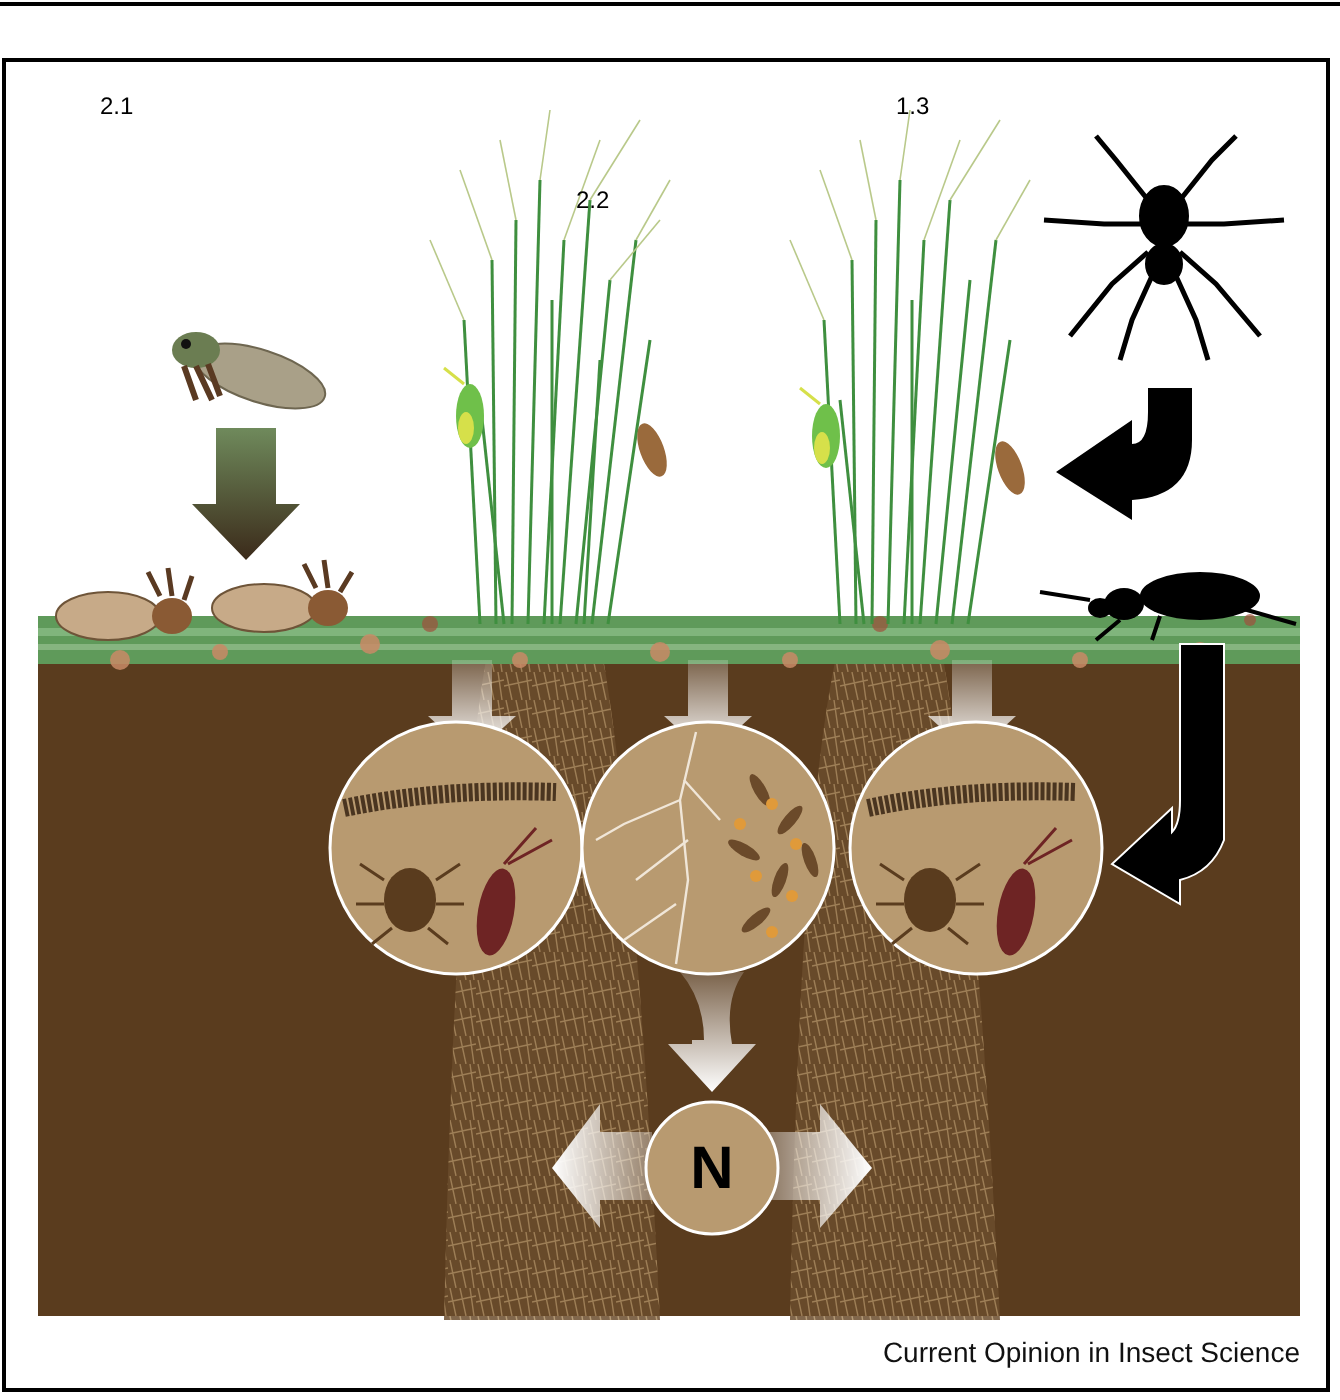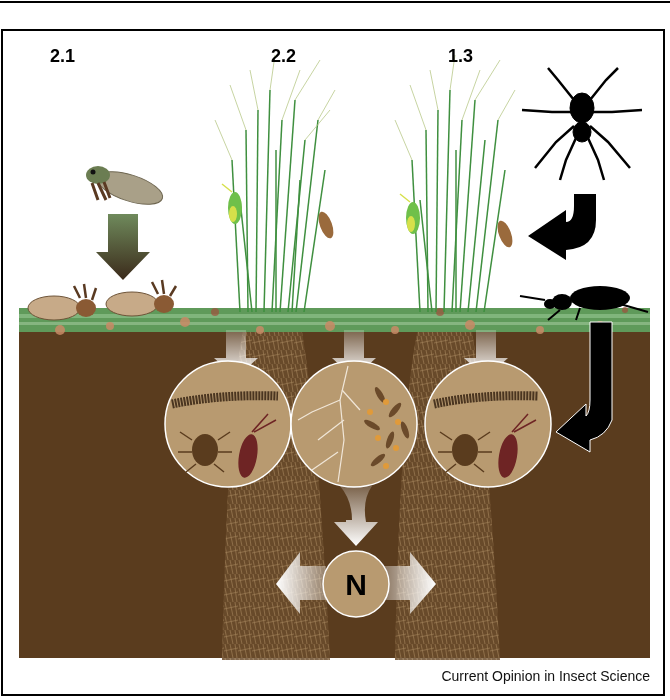--- a/index.html
+++ b/index.html
@@ -1,19 +1,19 @@
 <!DOCTYPE html>
 <html><head>
 <meta charset="utf-8">
 <style>
   html, body { margin: 0; padding: 0; background: #ffffff; }
   body { width: 670px; height: 700px; position: relative; overflow: hidden; font-family: "Liberation Sans", sans-serif; }
   .top-rule { position: absolute; left: 0; top: 1px; width: 670px; height: 2px; background: #000; }
   .frame { position: absolute; left: 1px; top: 29px; width: 664px; height: 667px; border: 2px solid #000; box-sizing: border-box; background: #fff; }
-  .panel-label { position: absolute; top: 46px; font-weight: bold; font-size: 18px; color: #000; text-align: right; }
+  .panel-label { position: absolute; top: 46px; font-weight: normal; font-size: 12px; color: #000; text-align: right; }
   .caption { position: absolute; right: 20px; top: 668px; font-size: 14px; color: #111; }
   svg.scene { position: absolute; left: 0; top: 0; }
 </style>
 </head>
 <body>
 
 <div class="top-rule"></div>
 <div class="frame"></div>
 
 <svg class="scene" width="670" height="700" viewBox="0 0 670 700">
@@ -253,18 +253,18 @@
   <g>
     <path d="M326 566 L300 566 L300 552 L276 584 L300 614 L300 600 L326 600 Z" fill="url(#whiteFadeL)"></path>
     <path d="M384 566 L410 566 L410 552 L436 584 L410 614 L410 600 L384 600 Z" fill="url(#whiteFadeR)"></path>
   </g>
   <g>
     <circle cx="356" cy="584" r="33" fill="#b89a70" stroke="#fff" stroke-width="1.5"></circle>
   </g>
 </svg>
 
 <div class="panel-label" style="left:50px;">2.1</div>
-<div class="panel-label" style="left:271px;">2.2</div>
+<div class="panel-label" style="left:288px;margin-top:47px;">2.2</div>
 <div class="panel-label" style="left:448px;">1.3</div>
 
 <div style="position:absolute; left:336px; top:568px; width:40px; text-align:center; font-weight:bold; font-size:30px; color:#000;">N</div>
 
 <div class="caption">Current Opinion in Insect Science</div>
 
 </body></html>

